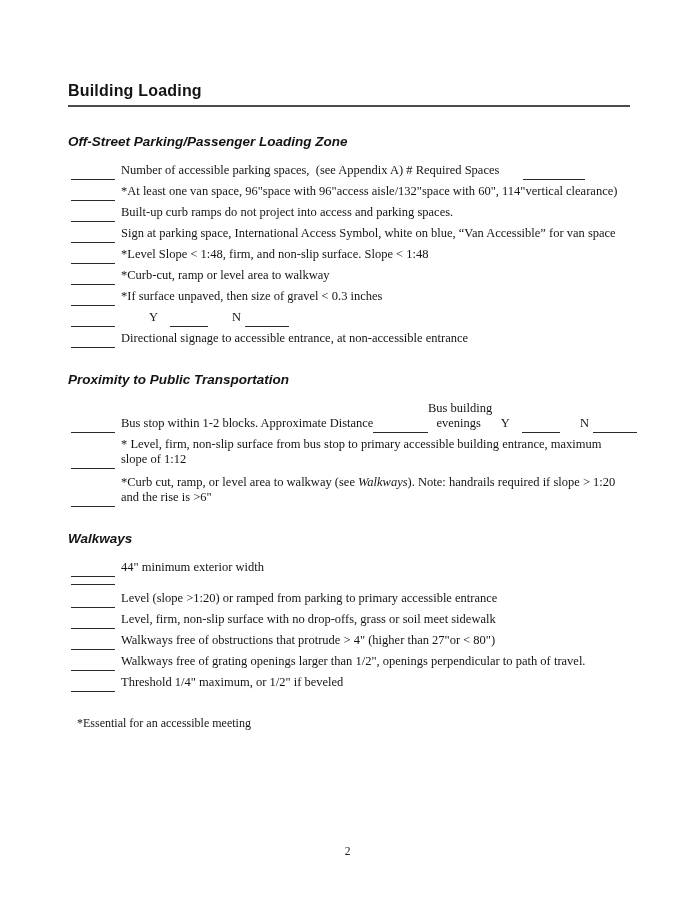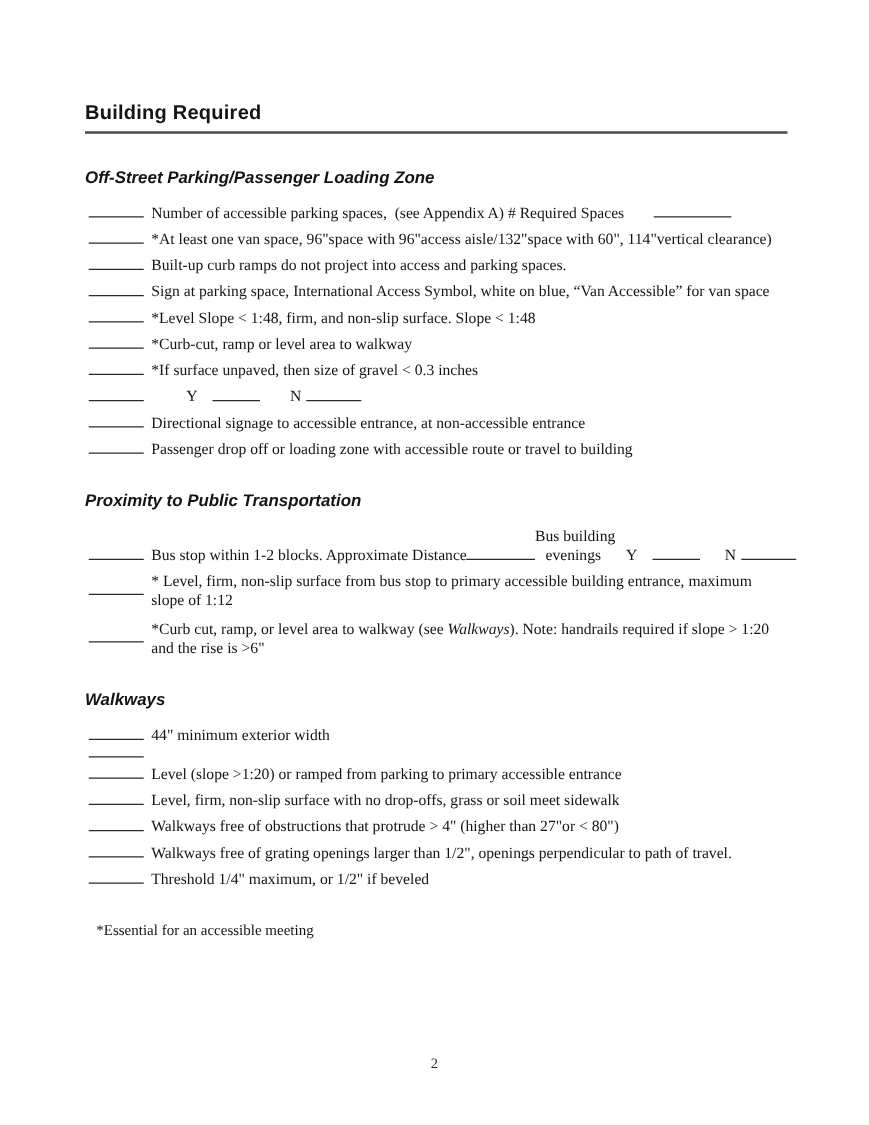--- a/index.html
+++ b/index.html
@@ -17,21 +17,21 @@
     font-weight:bold;font-size:16px;line-height:18px;margin:0;
     letter-spacing:.2px;
   }
   .title-rule{border-bottom:2px solid #4b4b4b;margin-top:5px;height:0;}
   .section{margin-top:27px;}
   .section-heading{
     font-family:"Liberation Sans", sans-serif;
     font-weight:bold;font-style:italic;
     font-size:13.5px;line-height:16px;margin:0 0 13px 0;
   }
-  .row{display:flex;align-items:center;margin-bottom:7px;font-size:12.5px;line-height:14px;}
+  .row{display:flex;align-items:flex-end;margin-bottom:7px;font-size:12.5px;line-height:14px;}
   .row.wrap{margin-bottom:9px;line-height:14.5px;}
   .blank{
     display:inline-block;height:0;border-bottom:1px solid #2a2a2a;
     transform:translateY(3px);flex:0 0 auto;
   }
   .lead-blank{width:44px;margin-left:3px;margin-right:6px;}
   .w62{width:62px;} .w55{width:55px;} .w38{width:38px;} .w44{width:44px;}
   .sp{display:inline-block;flex:0 0 auto;}
   .sp24{width:24px;} .sp28{width:28px;} .sp20{width:20px;} .sp8{width:8px;}
   .item-text{white-space:pre;}
@@ -42,21 +42,21 @@
   .page-number{
     position:absolute;left:0;right:0;top:845px;text-align:center;
     font-size:11.5px;color:#222;
   }
 </style>
 </head>
 <body>
 
 <div class="page">
   <div class="content">
-    <h1 class="doc-title">Building Required</h1>
+    <h1 class="doc-title">Building Loading</h1>
     <div class="title-rule"></div>
     <div id="sections">
         <div class="section">
           <h2 class="section-heading">Off-Street Parking/Passenger Loading Zone</h2>
           <div class="row">
             <span class="blank lead-blank"></span>
             <span class="item-text">Number of accessible parking spaces,  (see Appendix A) # Required Spaces</span>
             <span class="sp sp24"></span>
             <span class="blank w62"></span>
           </div>
@@ -90,24 +90,20 @@
             <span>Y</span>
             <span class="sp sp8"></span>
             <span class="blank w38" style="margin-left: 4px;"></span>
             <span class="sp sp24"></span>
             <span>N</span>
             <span class="blank w44" style="margin-left: 4px;"></span>
           </div>
           <div class="row">
             <span class="blank lead-blank"></span>
             <span class="item-text">Directional signage to accessible entrance, at non-accessible entrance</span>
-          </div>
-          <div class="row">
-            <span class="blank lead-blank"></span>
-            <span class="item-text">Passenger drop off or loading zone with accessible route or travel to building</span>
           </div>
         </div>
         <div class="section">
           <h2 class="section-heading">Proximity to Public Transportation</h2>
           <div class="bus-note">Bus building</div>
           <div class="row">
             <span class="blank lead-blank"></span>
             <span class="item-text">Bus stop within 1-2 blocks. Approximate Distance</span>
             <span class="blank w55"></span>
             <span class="sp sp8"></span>

